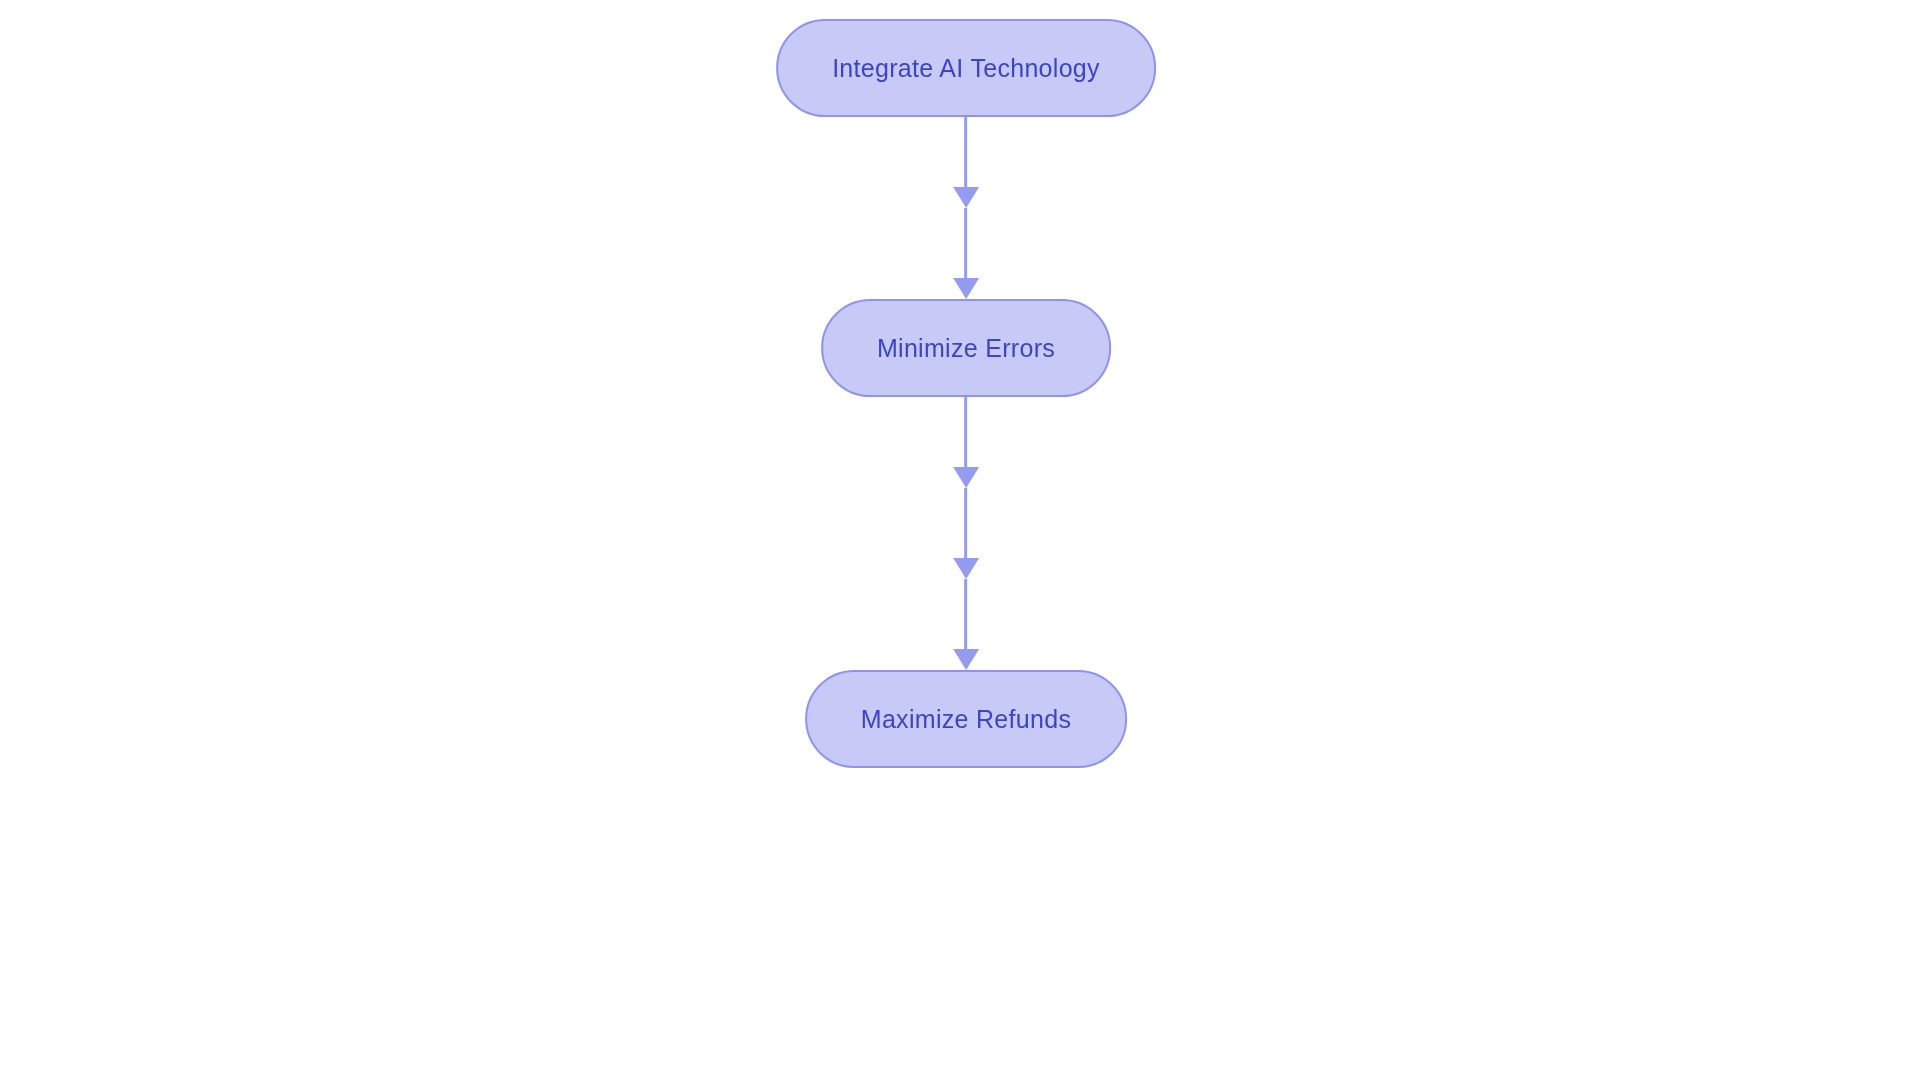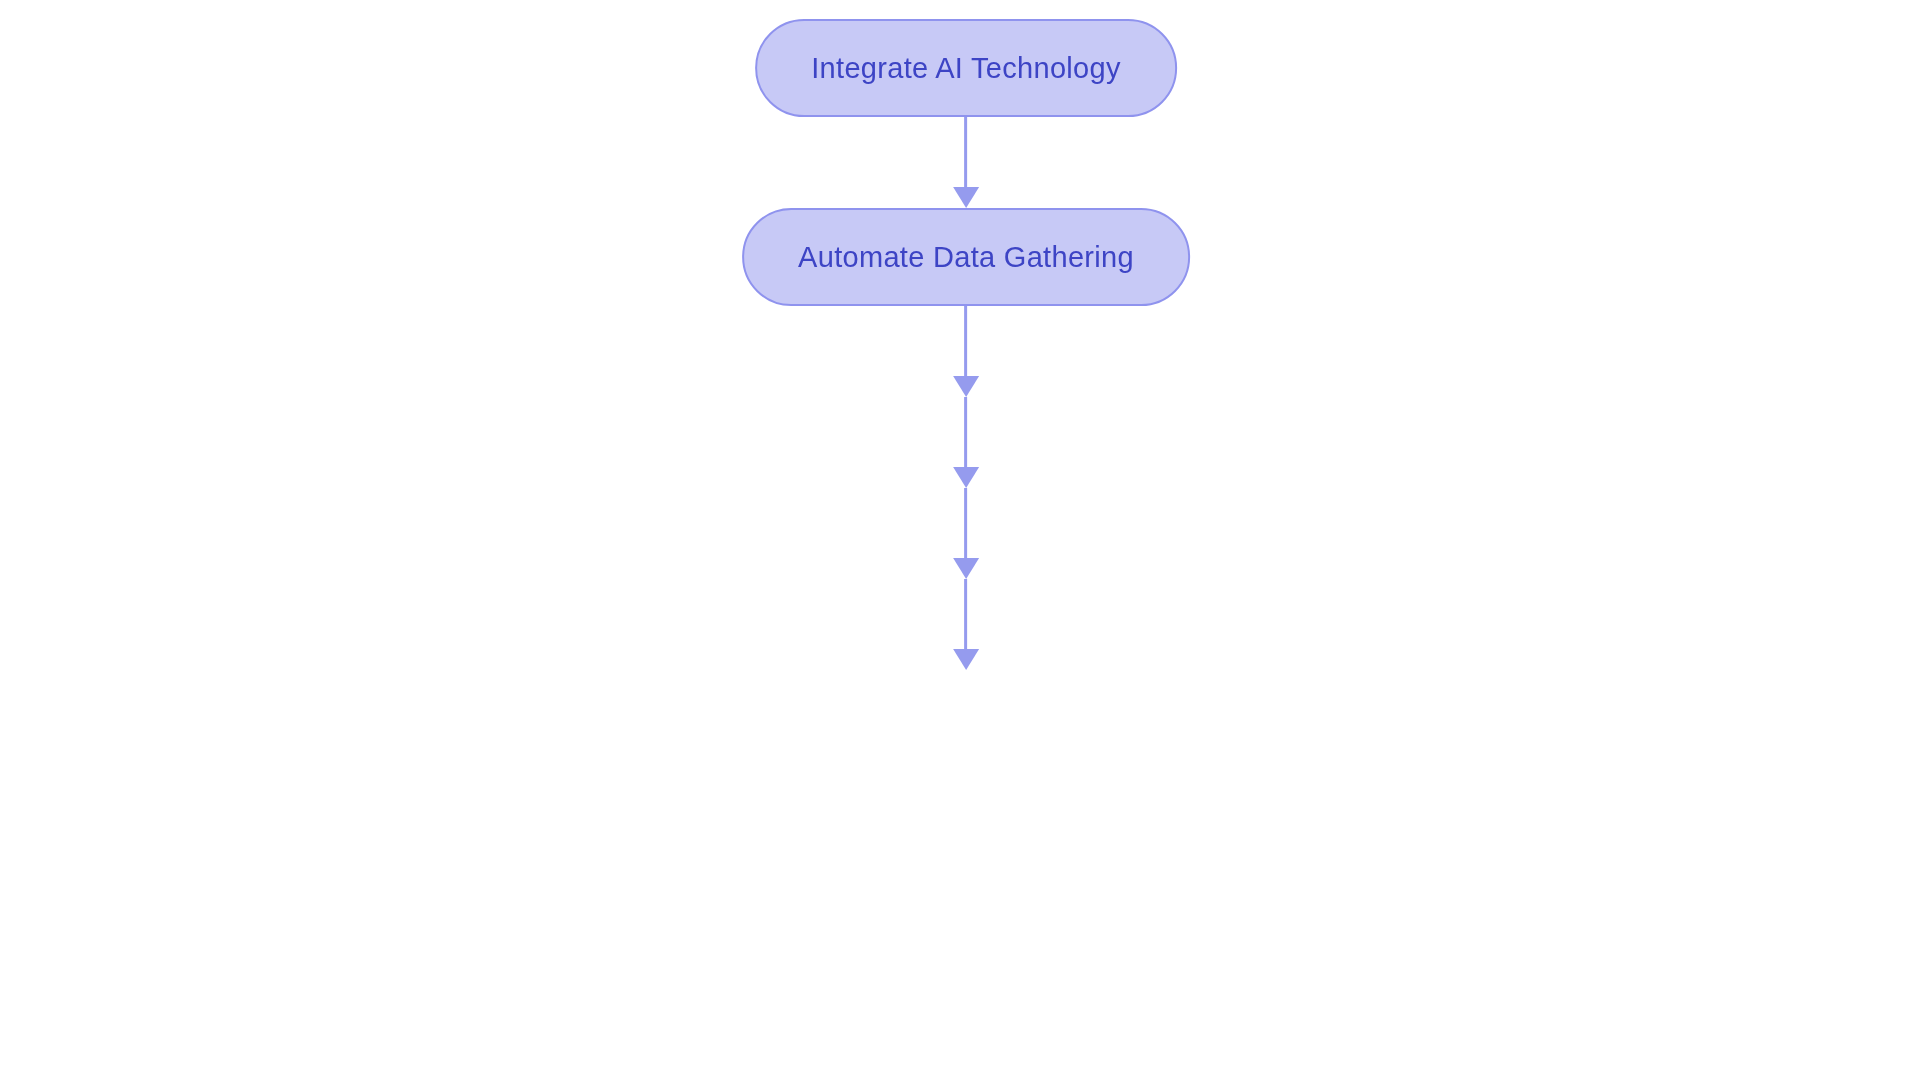--- a/index.html
+++ b/index.html
@@ -37,21 +37,21 @@
     display: flex;
     align-items: center;
     justify-content: center;
     padding: 0 54px;
     background: var(--node-fill);
     border: 2px solid var(--node-border);
     border-radius: 49px;
     white-space: nowrap;
   }
   .node-label {
-    font-size: 29px;
+    font-size: 25px;
     font-weight: 400;
     letter-spacing: 0.3px;
     color: var(--text);
   }
   .connector {
     height: 91px;
     display: flex;
     flex-direction: column;
     align-items: center;
   }
@@ -77,42 +77,45 @@
 
     <div class="node">
       <span class="node-label">Integrate AI Technology</span>
     </div>
 
     <div class="connector">
       <div class="line"></div>
       <div class="head"></div>
     </div>
 
+
+    <div class="connector">
+      <div class="line"></div>
+      <div class="head"></div>
+    </div>
+
     <div class="node">
-      <span class="node-label">Automate Data Gathering</span>
+      <span class="node-label">Minimize Errors</span>
     </div>
 
     <div class="connector">
       <div class="line"></div>
       <div class="head"></div>
     </div>
 
 
     <div class="connector">
       <div class="line"></div>
       <div class="head"></div>
     </div>
 
 
     <div class="connector">
       <div class="line"></div>
       <div class="head"></div>
     </div>
 
-
-    <div class="connector">
-      <div class="line"></div>
-      <div class="head"></div>
+    <div class="node">
+      <span class="node-label">Maximize Refunds</span>
     </div>
-
 
   </div>
 </div>
 
 </body></html>

